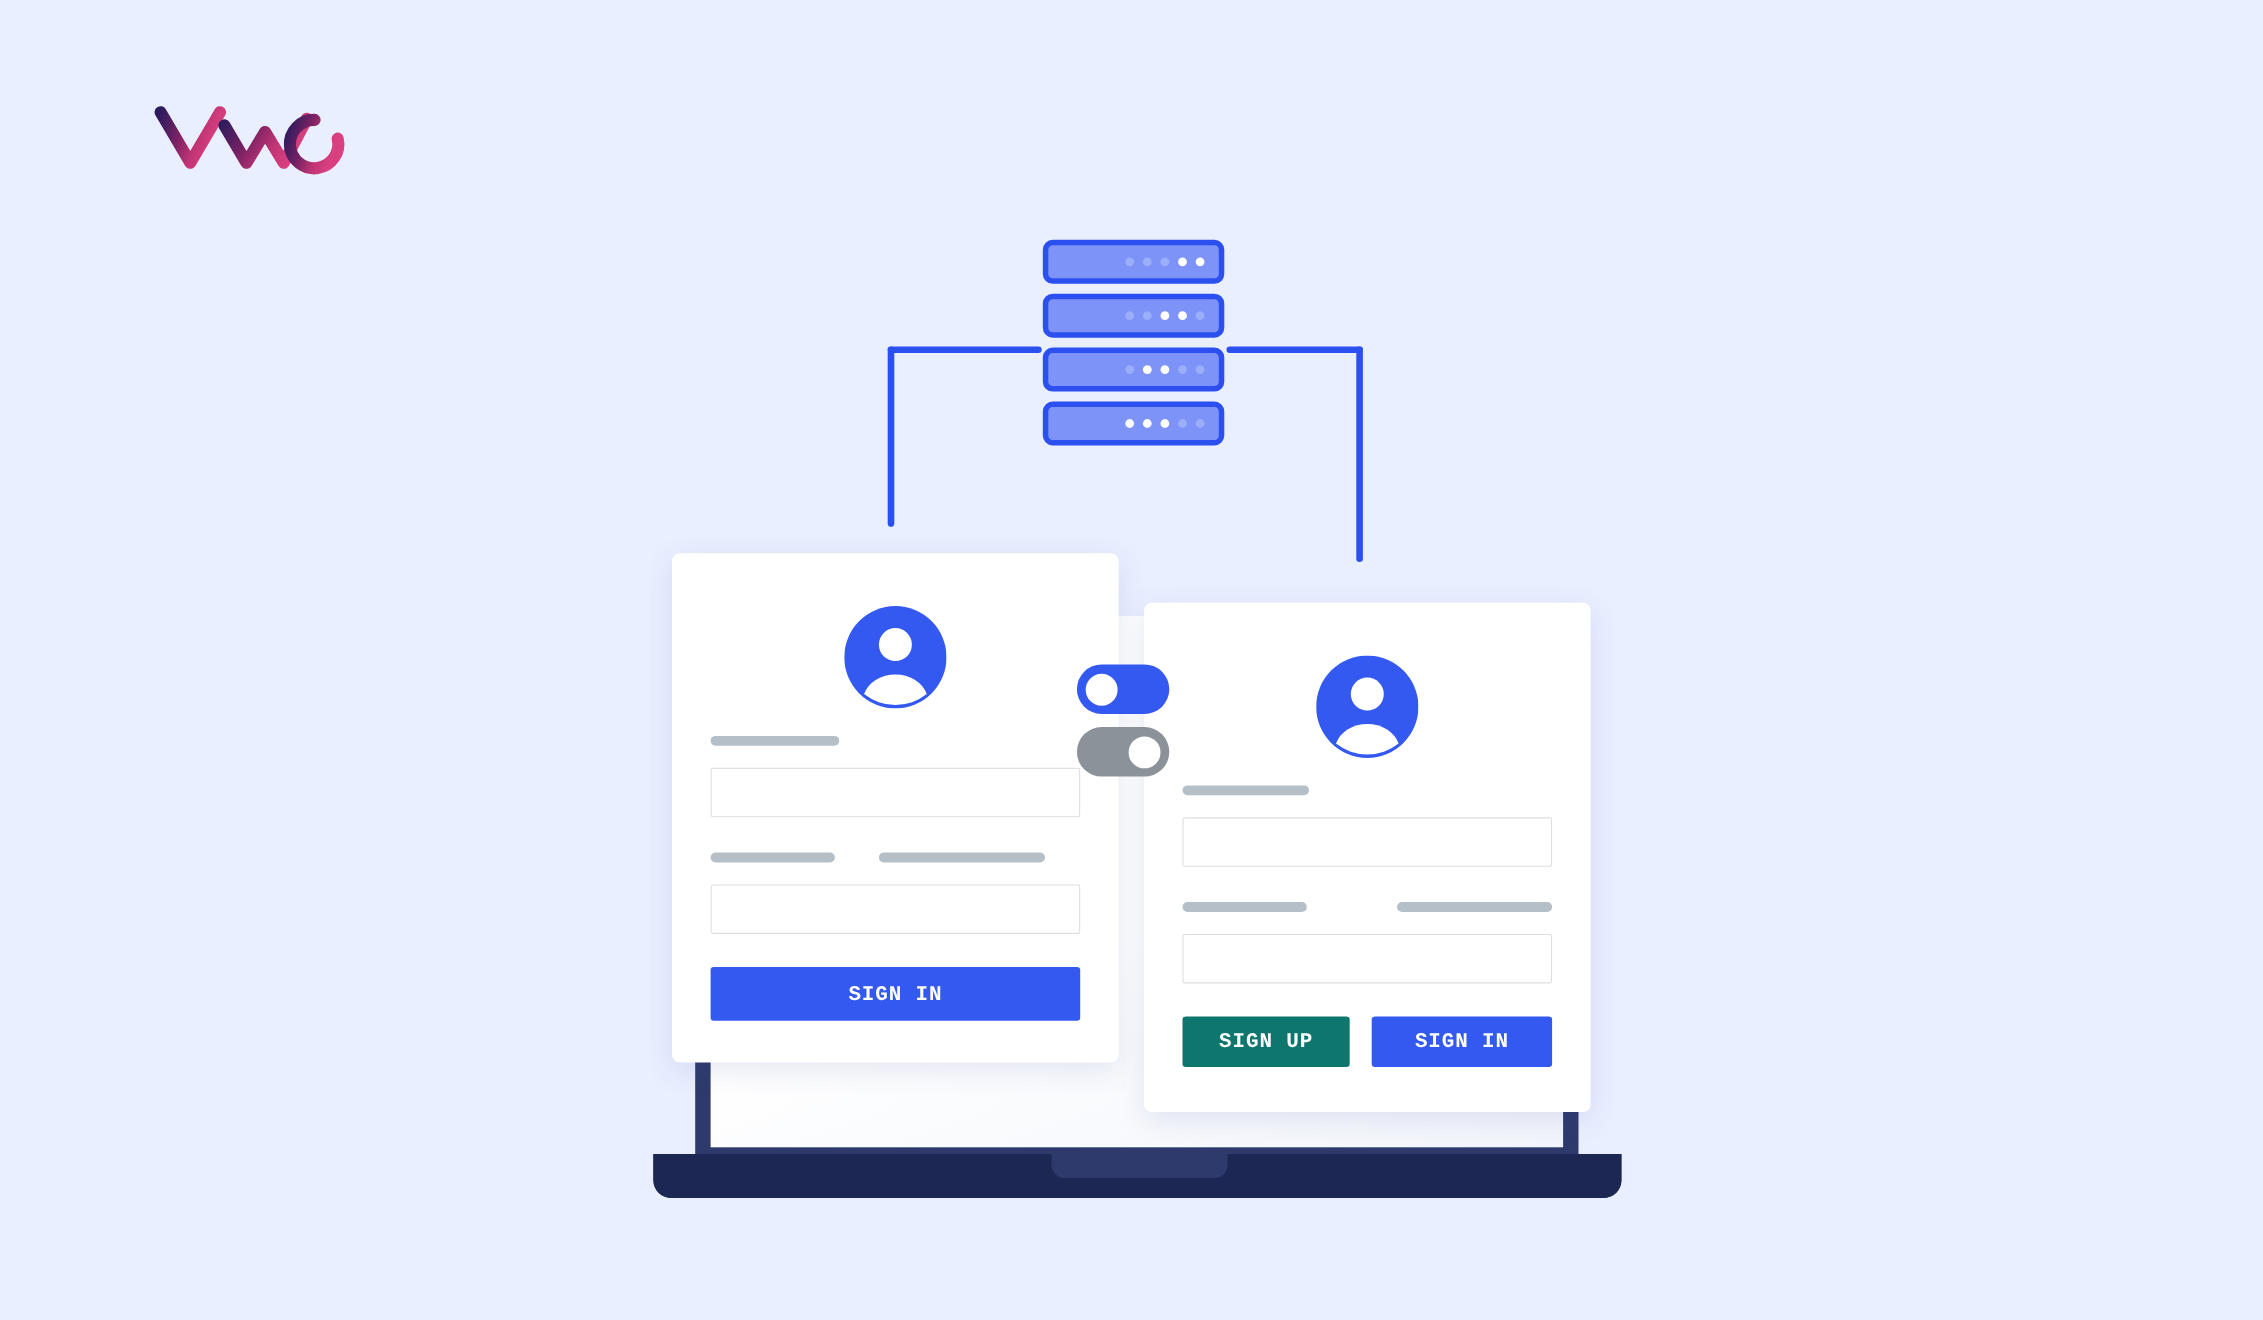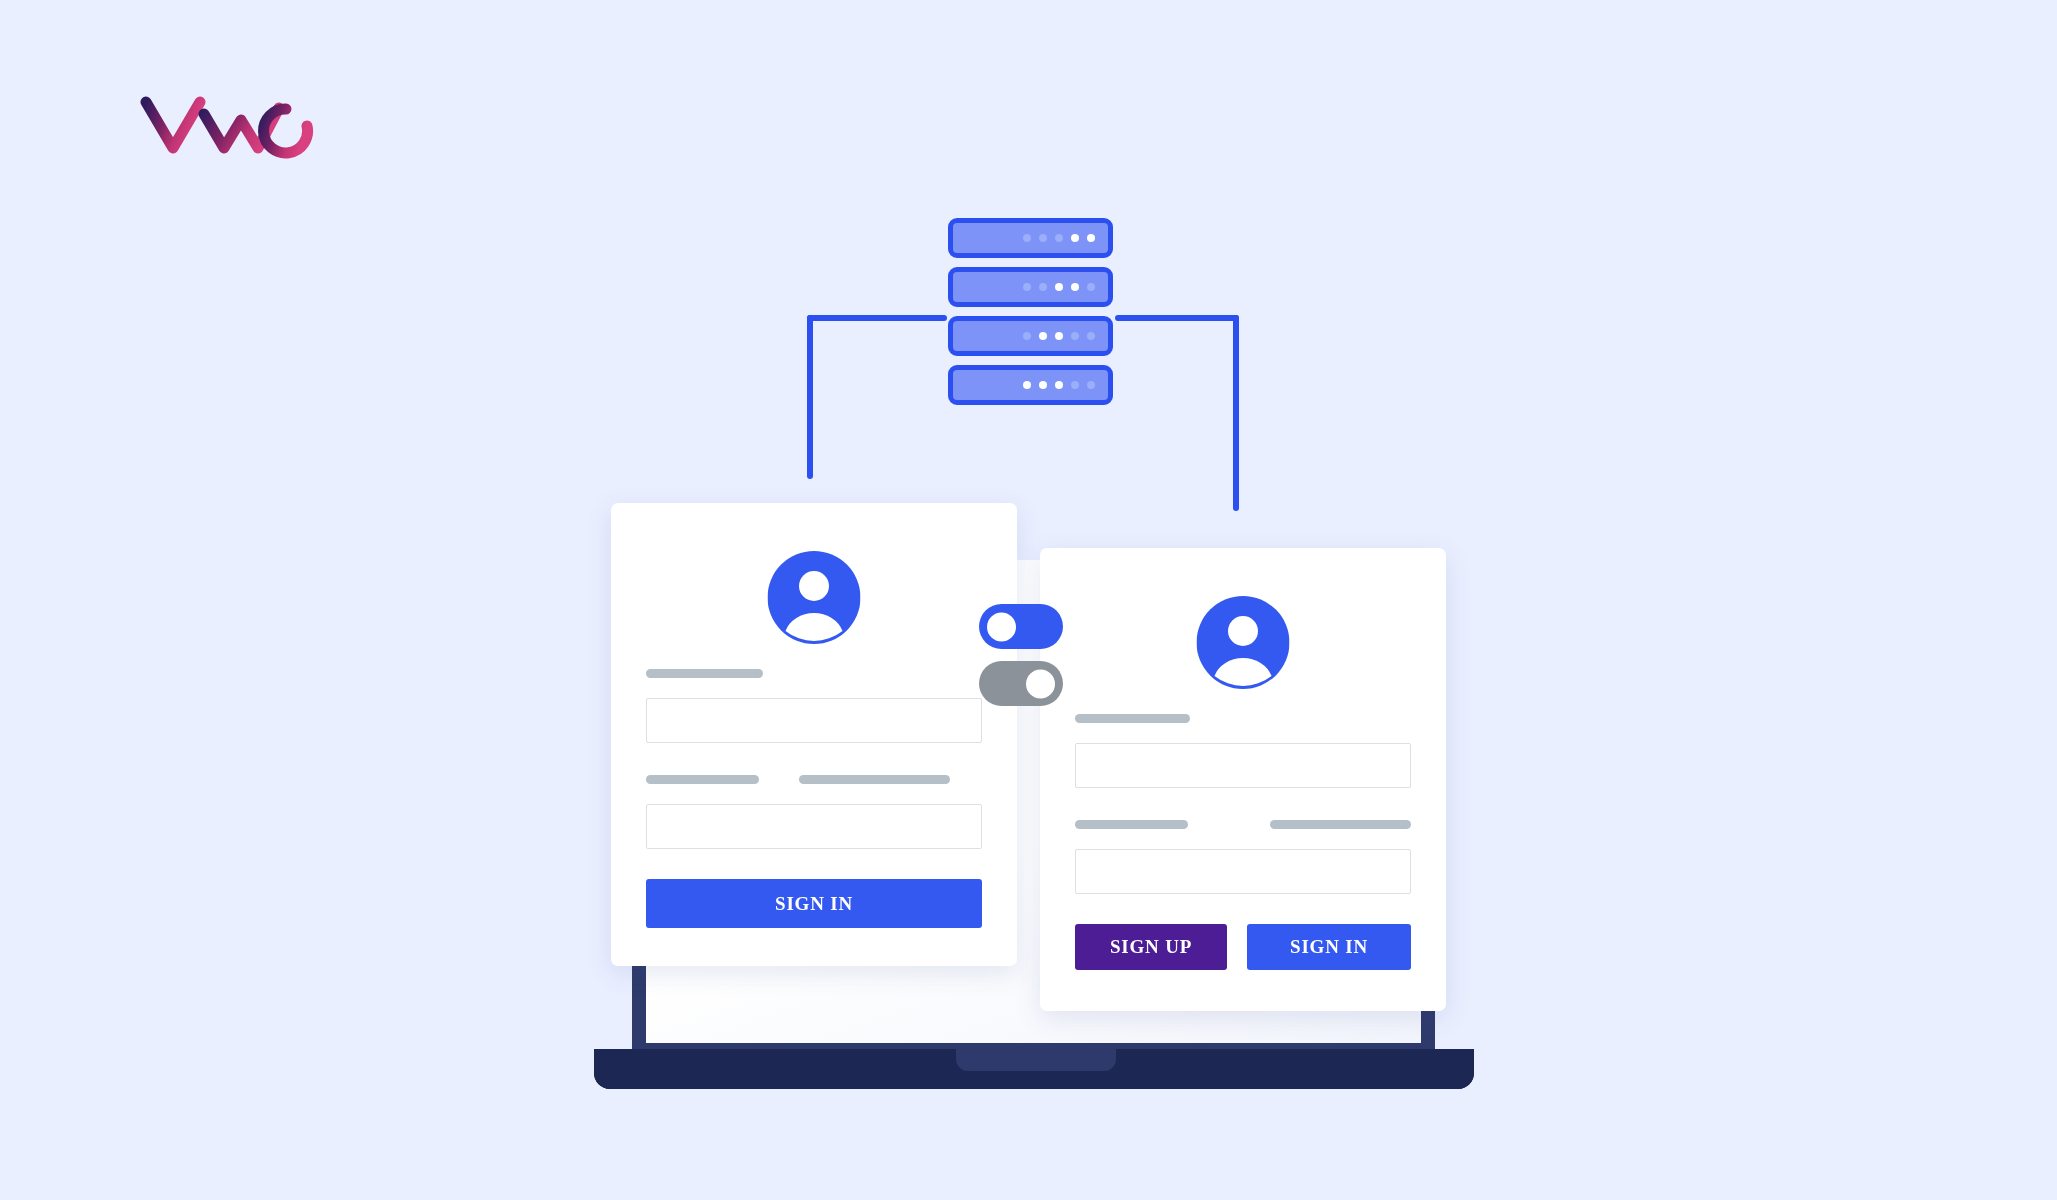--- a/index.html
+++ b/index.html
@@ -166,29 +166,29 @@
     border: 1px solid #dcdfe3;
     border-radius: 2px;
     background: #ffffff;
     box-sizing: border-box;
   }
   .btn {
     position: absolute;
     border: none;
     border-radius: 3px;
     color: #ffffff;
-    font-family: Liberation Serif, serif;
+    font-family: Liberation Mono, monospace;
     font-size: 19px;
     font-weight: bold;
     letter-spacing: 0.8px;
     cursor: pointer;
     padding: 0;
   }
   .btn-primary { background: #3459f0; }
-  .btn-secondary { background: #4c1d95; }
+  .btn-secondary { background: #0f766e; }
 
   
   #left-label-1   { left: 35px; top: 166px; width: 117px; }
   #left-input-1   { left: 35px; top: 195px; width: 336px; }
   #left-label-2   { left: 35px; top: 272px; width: 113px; }
   #left-label-3   { left: 188px; top: 272px; width: 151px; }
   #left-input-2   { left: 35px; top: 301px; width: 336px; }
   #left-signin    { left: 35px; top: 376px; width: 336px; height: 49px; }
 
   

